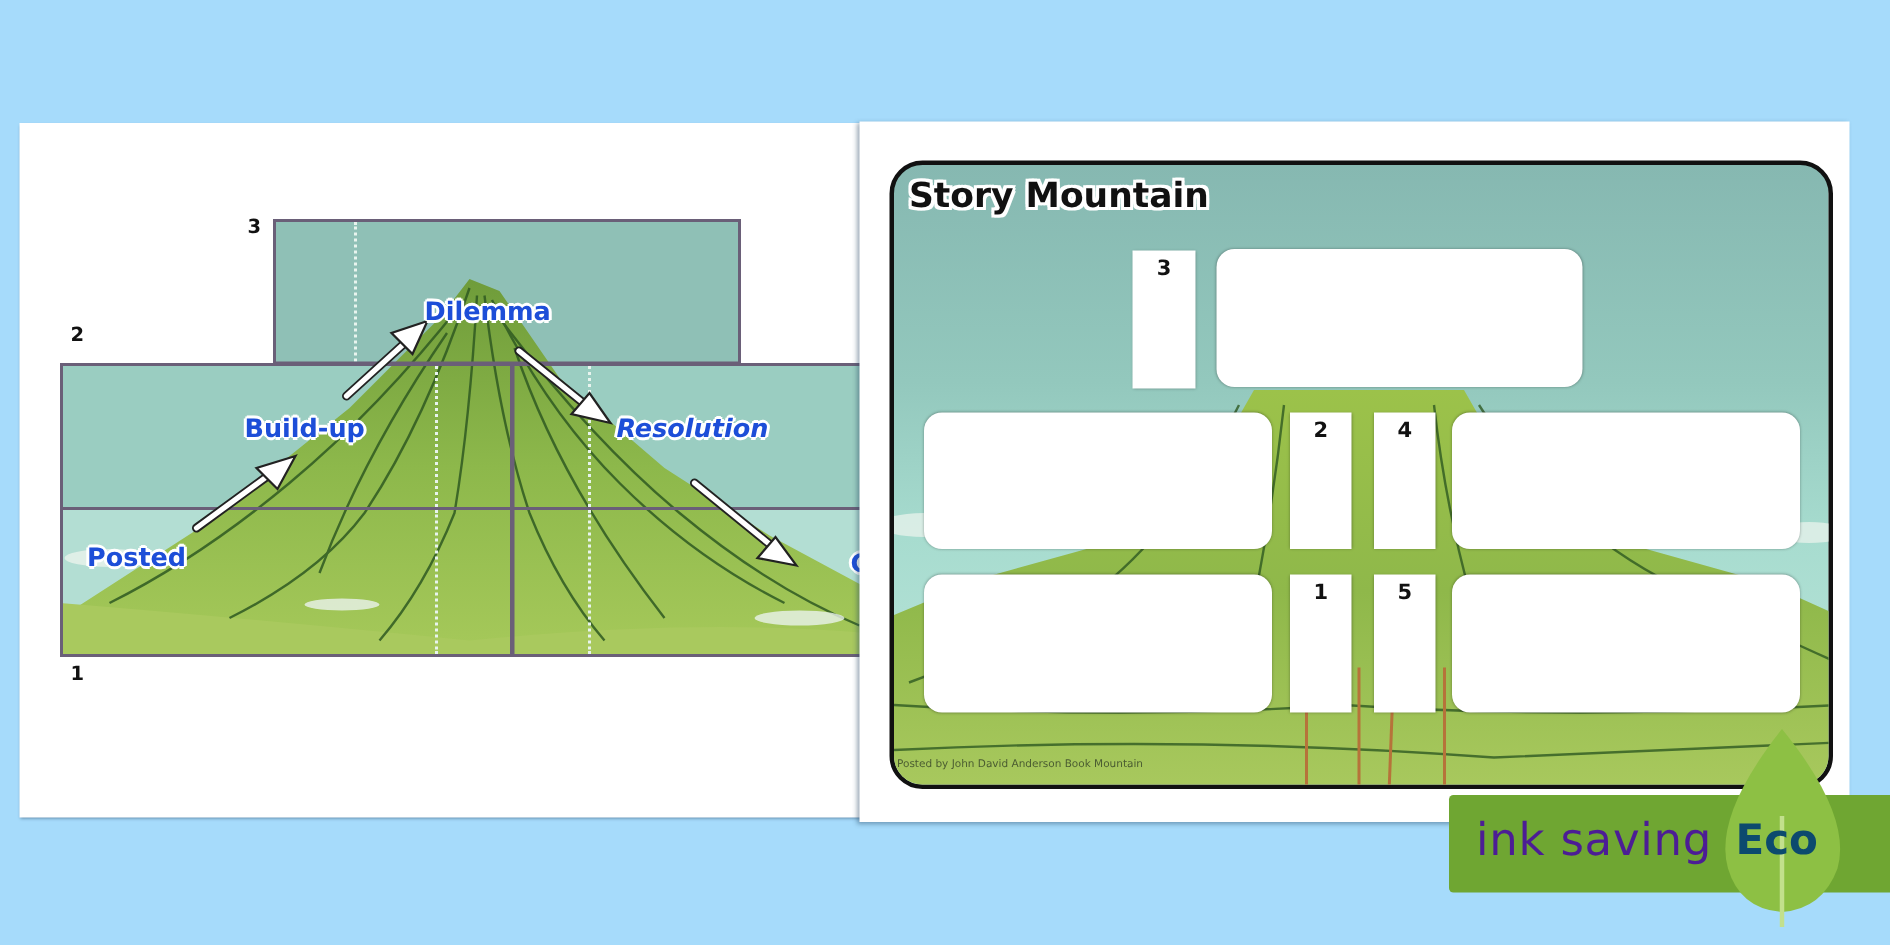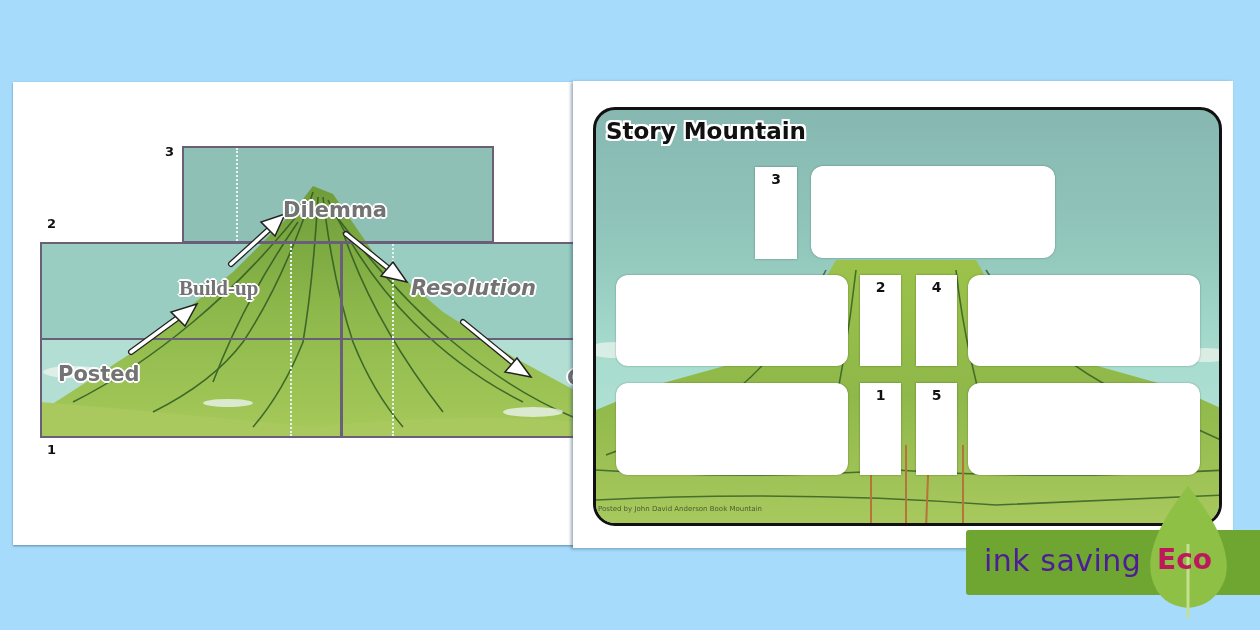--- a/index.html
+++ b/index.html
@@ -15,21 +15,21 @@
   #page-left { left:13px; top:82px; width:565px; height:463px; }
   #page-right { left:573px; top:81px; width:660px; height:467px; box-shadow: -2px 1px 3px rgba(40,70,100,0.45); z-index:2; }
 
   
   .lbox { position:absolute; overflow:hidden; border:2px solid #6a5f78; box-sizing:border-box; }
   .num { position:absolute; font-weight:bold; font-size:13px; color:#111; }
   .dotted { position:absolute; top:0; bottom:0; width:0; border-left:2px dotted #e8f4ee; }
   .divider { position:absolute; top:0; bottom:0; width:3px; background:#6a5f78; }
 
   .lbl {
-    position:absolute; font-weight:bold; font-size:21px; color:#737373;
+    position:absolute; font-weight:bold; font-size:17px; color:#1d4ed8;
     text-shadow: -2px 0 #fff, 2px 0 #fff, 0 -2px #fff, 0 2px #fff, -1px -1px #fff, 1px 1px #fff, -1px 1px #fff, 1px -1px #fff;
     white-space:nowrap;
   }
 
   
   #frame {
     position:absolute; left:20px; top:26px; width:629px; height:419px;
     border:3px solid #111; border-radius:22px; overflow:hidden; box-sizing:border-box;
     background:linear-gradient(180deg,#86b8b1 0%, #93c8bd 35%, #a7dccf 60%, #bfe6dc 100%);
   }
@@ -42,21 +42,21 @@
   .wtab span { position:absolute; top:4px; left:0; right:0; text-align:center; font-weight:bold; font-size:14px; color:#111; }
   #credit { position:absolute; left:2px; bottom:10px; font-size:7px; color:#3b4a2a; opacity:0.85; white-space:nowrap; }
 
   
   #eco {
     position:absolute; left:966px; top:530px; width:294px; height:65px;
     background:#6fa632; border-radius:3px 0 0 3px; z-index:5;
   }
   #eco-text { position:absolute; left:18px; top:13px; font-size:30px; color:#4c1d95; letter-spacing:0.5px; }
   #eco-leaf { position:absolute; left:1140px; top:484px; width:100px; height:136px; z-index:6; }
-  #eco-word { position:absolute; left:1157px; top:543px; font-size:28px; font-weight:bold; color:#be185d; z-index:7; }
+  #eco-word { position:absolute; left:1157px; top:543px; font-size:28px; font-weight:bold; color:#0c4a6e; z-index:7; }
 </style>
 </head>
 <body>
 
 <div id="page-left" class="page">
 
   <svg style="position:absolute;left:0;top:0" width="565" height="463" viewBox="0 0 565 463">
     <defs>
       <linearGradient id="mg" x1="0" y1="0" x2="0" y2="1">
         <stop offset="0" stop-color="#6f9c3a"></stop>
@@ -125,21 +125,21 @@
     </g>
     <g fill="#fff" stroke="#222" stroke-width="1.5">
       <polygon points="184,222 158,230 172,244"></polygon>
       <polygon points="272,132 248,140 262,154"></polygon>
       <polygon points="394,200 368,194 380,180"></polygon>
       <polygon points="518,295 492,290 504,276"></polygon>
     </g>
   </svg>
 
   <span class="lbl" style="left:45px;top:280px;">Posted</span>
-  <span class="lbl" style="left:166px;top:194px;font-family:Liberation Serif, serif;">Build-up</span>
+  <span class="lbl" style="left:150px;top:194px;">Build-up</span>
   <span class="lbl" style="left:270px;top:116px;">Dilemma</span>
   <span class="lbl" style="left:398px;top:194px;font-style:italic;">Resolution</span>
   <span class="lbl" style="left:554px;top:284px;">Clo</span>
 </div>
 
 <div id="page-right" class="page">
   <div id="frame">
     <svg style="position:absolute;left:0;top:0" width="629" height="419" viewBox="0 0 629 419">
       <defs>
         <linearGradient id="mg2" x1="0" y1="0" x2="0" y2="1">

